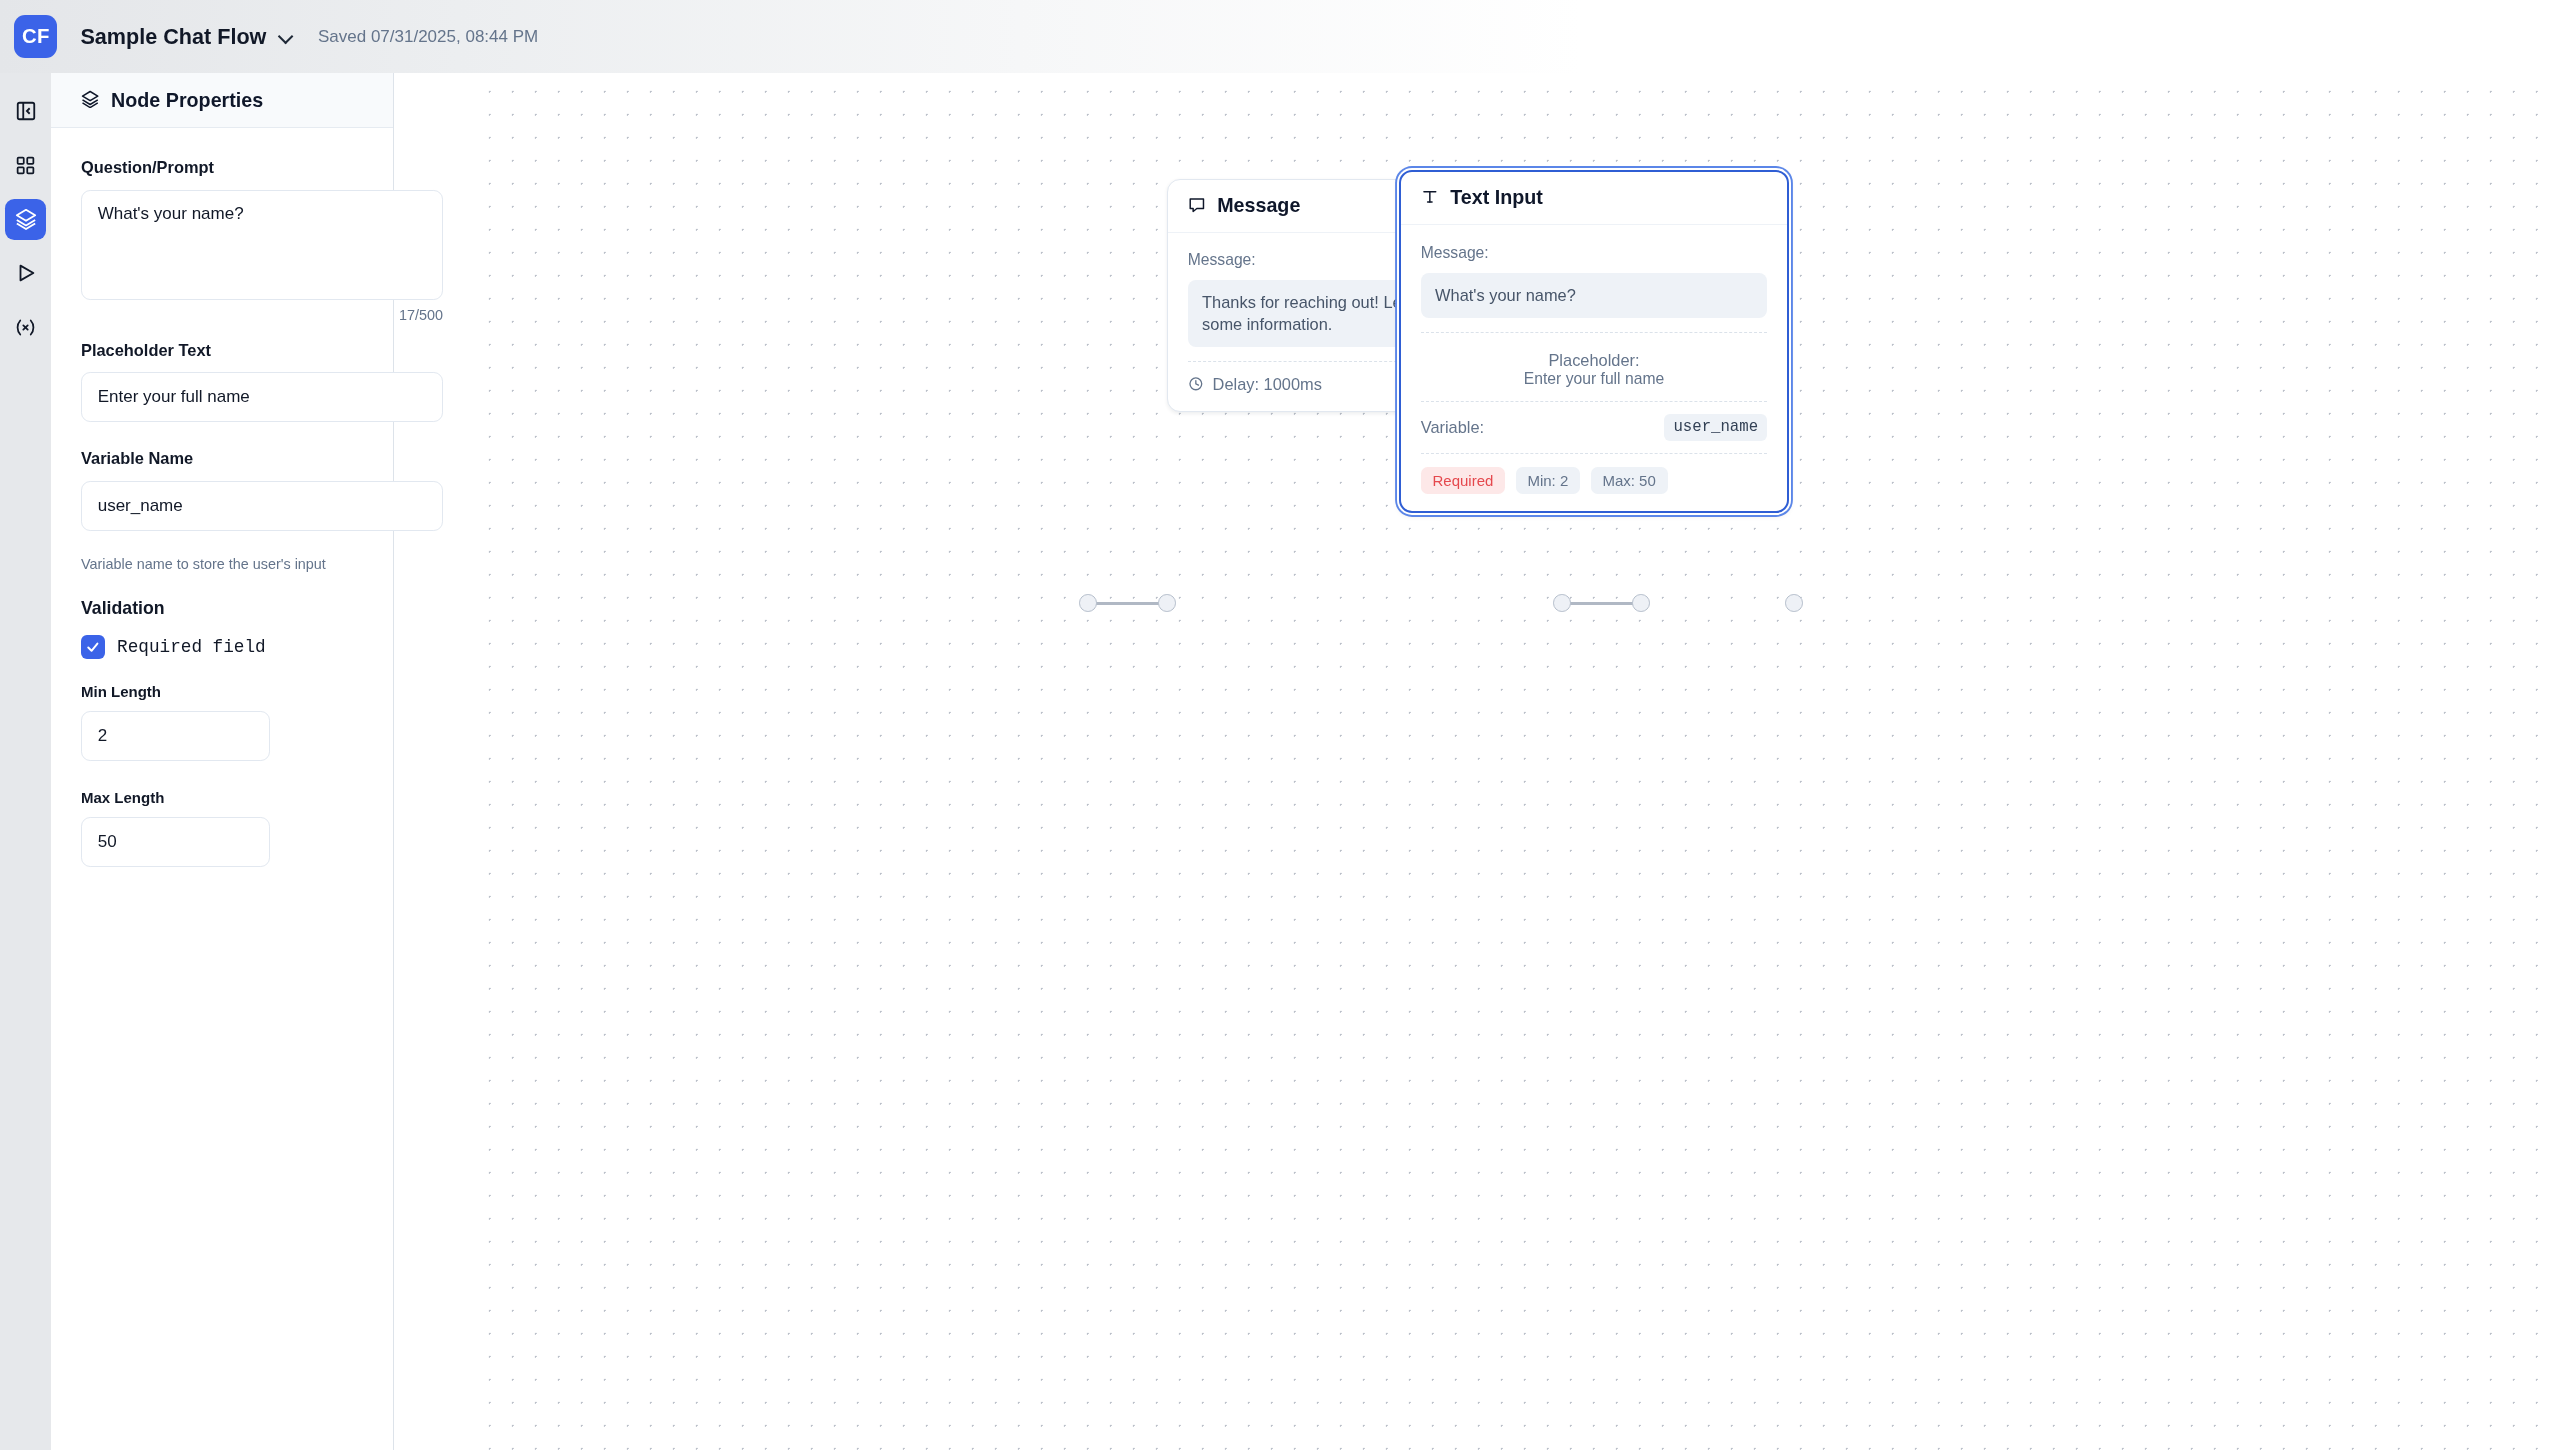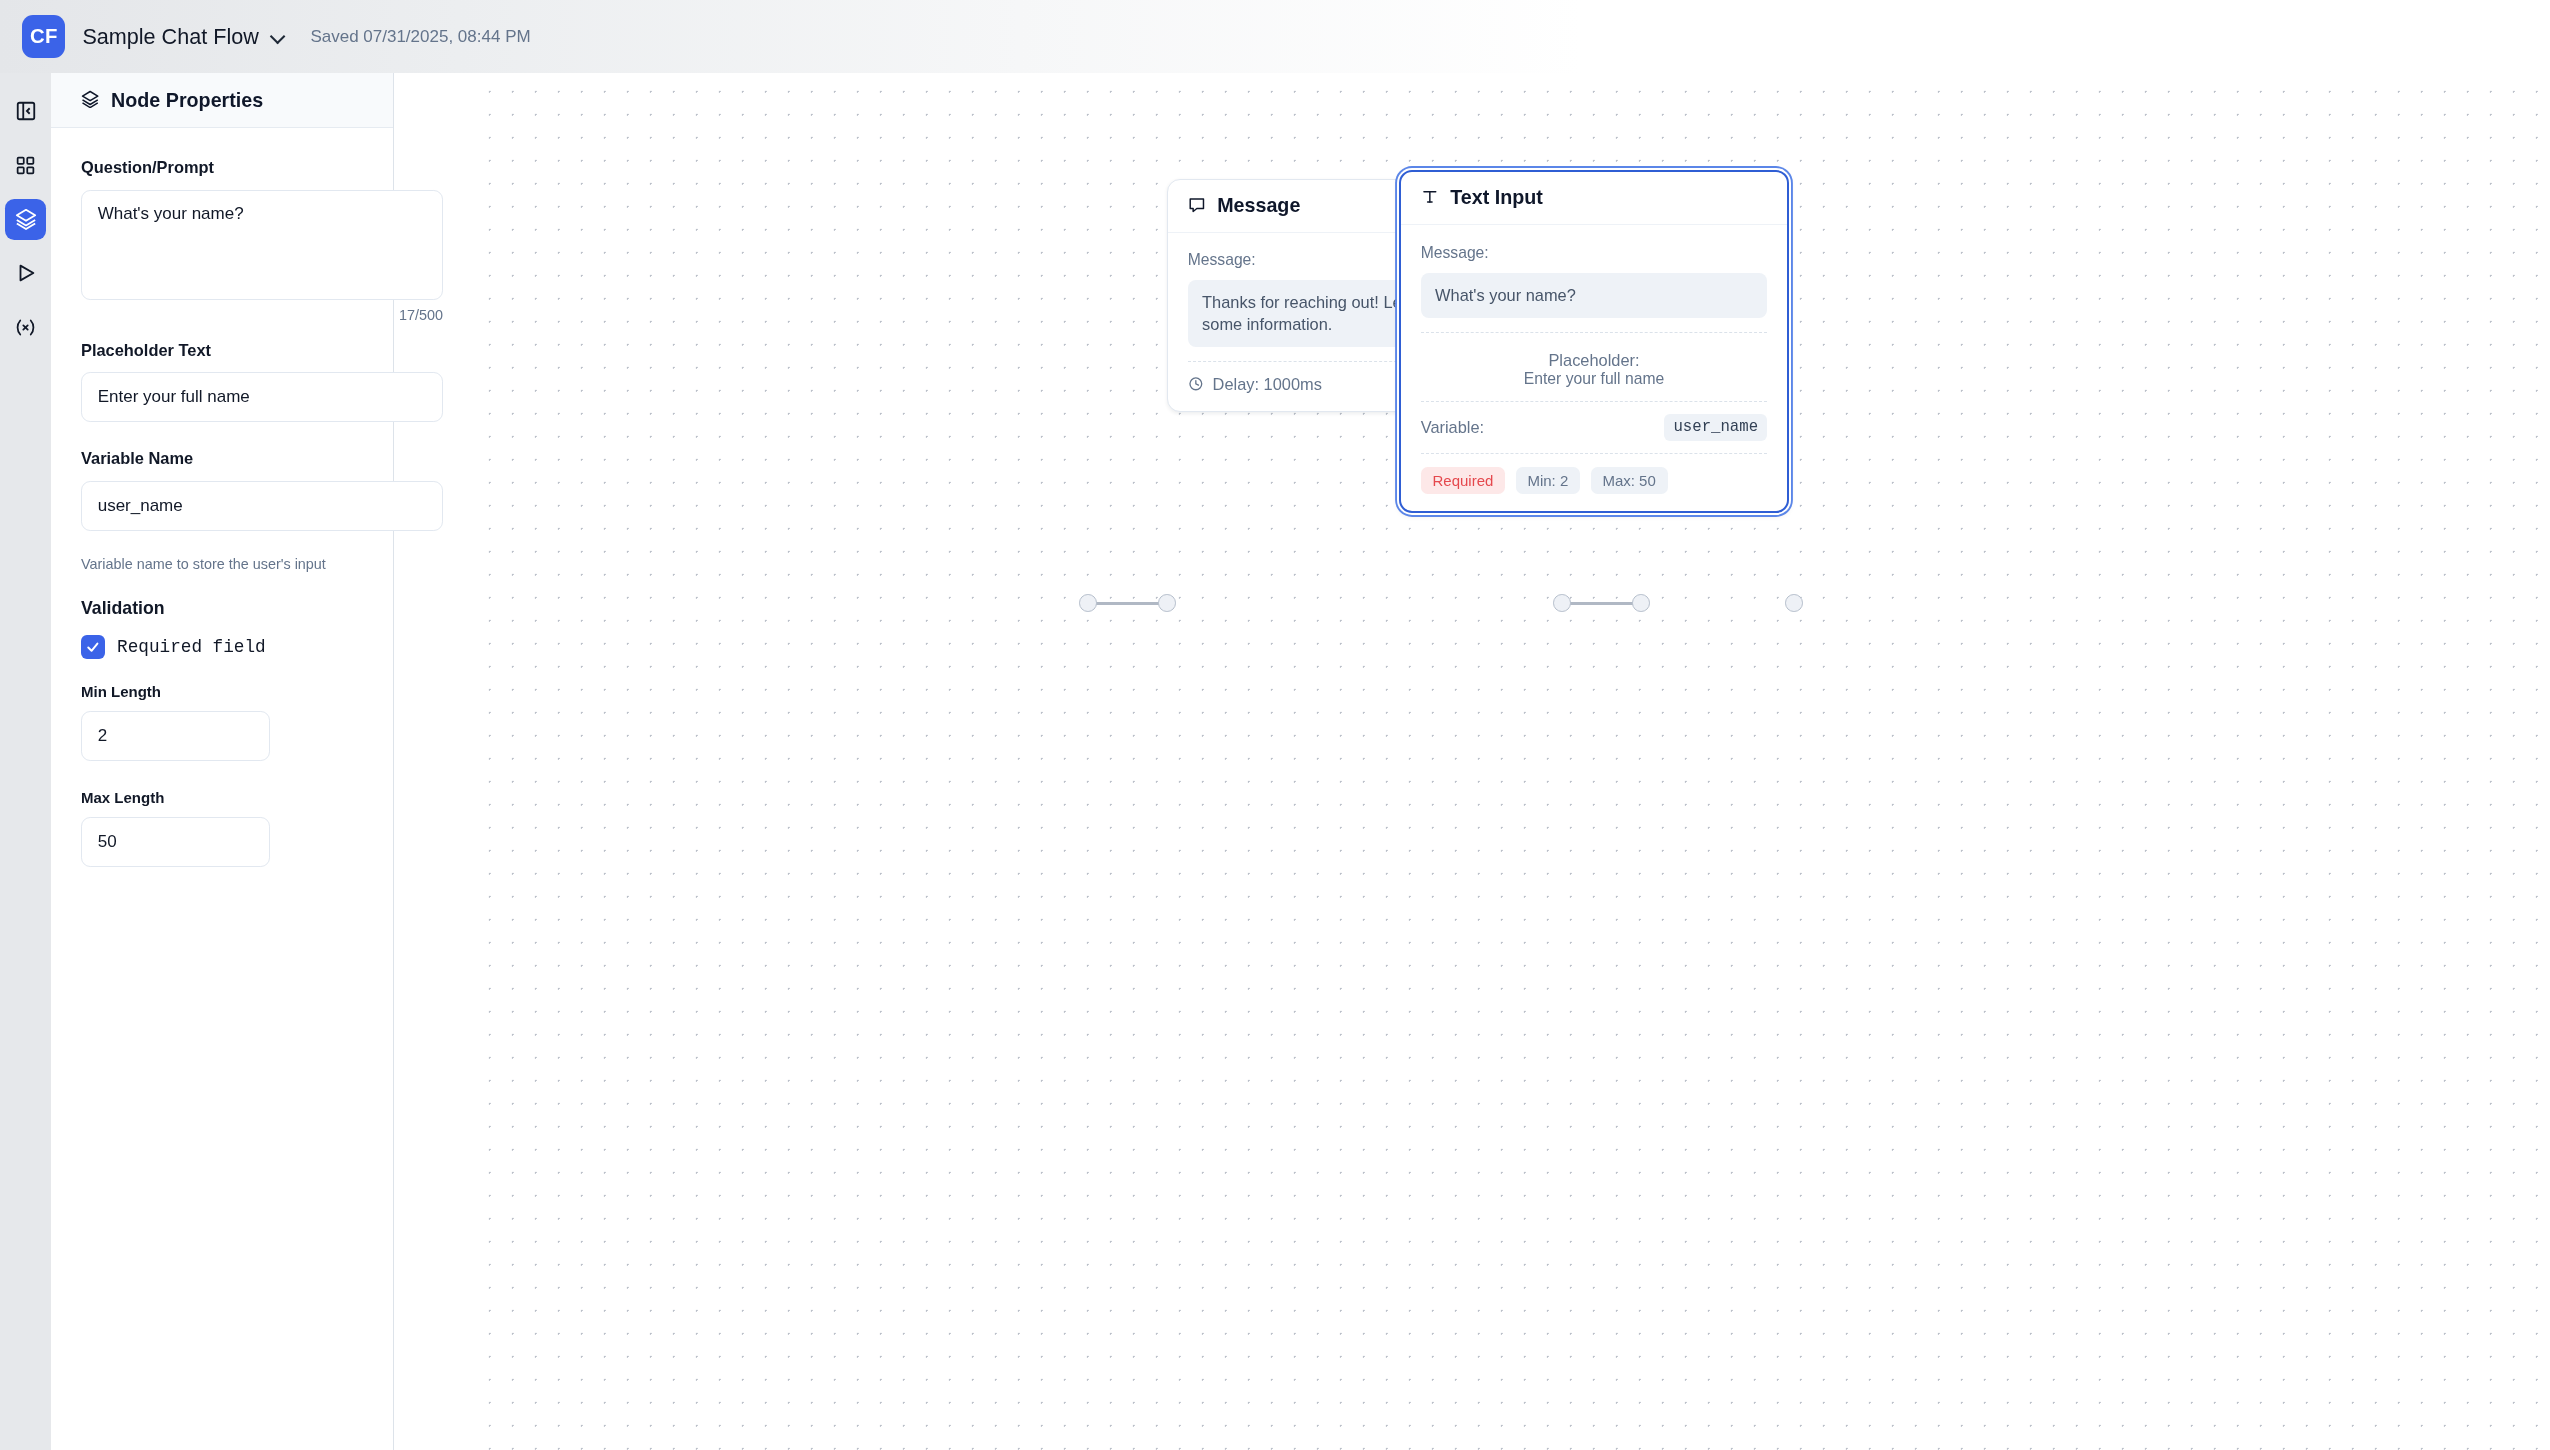--- a/index.html
+++ b/index.html
@@ -16,24 +16,23 @@
     position: absolute; left: 0; top: 0; width: 2550px; height: 73px;
     background: linear-gradient(to right, #e4e6e9 0%, #eceef0 18%, #f6f7f8 40%, #ffffff 62%, #ffffff 100%);
     display: flex; align-items: center; padding-left: 14.4px;
   }
   .logo {
     width: 43px; height: 43px; border-radius: 11px;
     background: #3b63e8; color: #fff;
     display: flex; align-items: center; justify-content: center;
     font-size: 20.3px; font-weight: bold; letter-spacing: 0.3px;
     flex: 0 0 auto;
-    margin-left: 8px;
   }
   .flow-title {
-    margin-left: 17px; font-size: 21.6px; font-weight: 400; color: #111827;
+    margin-left: 23px; font-size: 21.6px; font-weight: 700; color: #111827;
     white-space: nowrap;
   }
   .chev-down {
     margin-left: 11px; width: 17px; height: 17px; position: relative; flex: 0 0 auto;
   }
   .chev-down::after {
     content: ""; position: absolute; left: 2.6px; top: 2.6px;
     width: 9.2px; height: 9.2px;
     border-right: 2px solid #1f2937; border-bottom: 2px solid #1f2937;
     transform: rotate(45deg);

